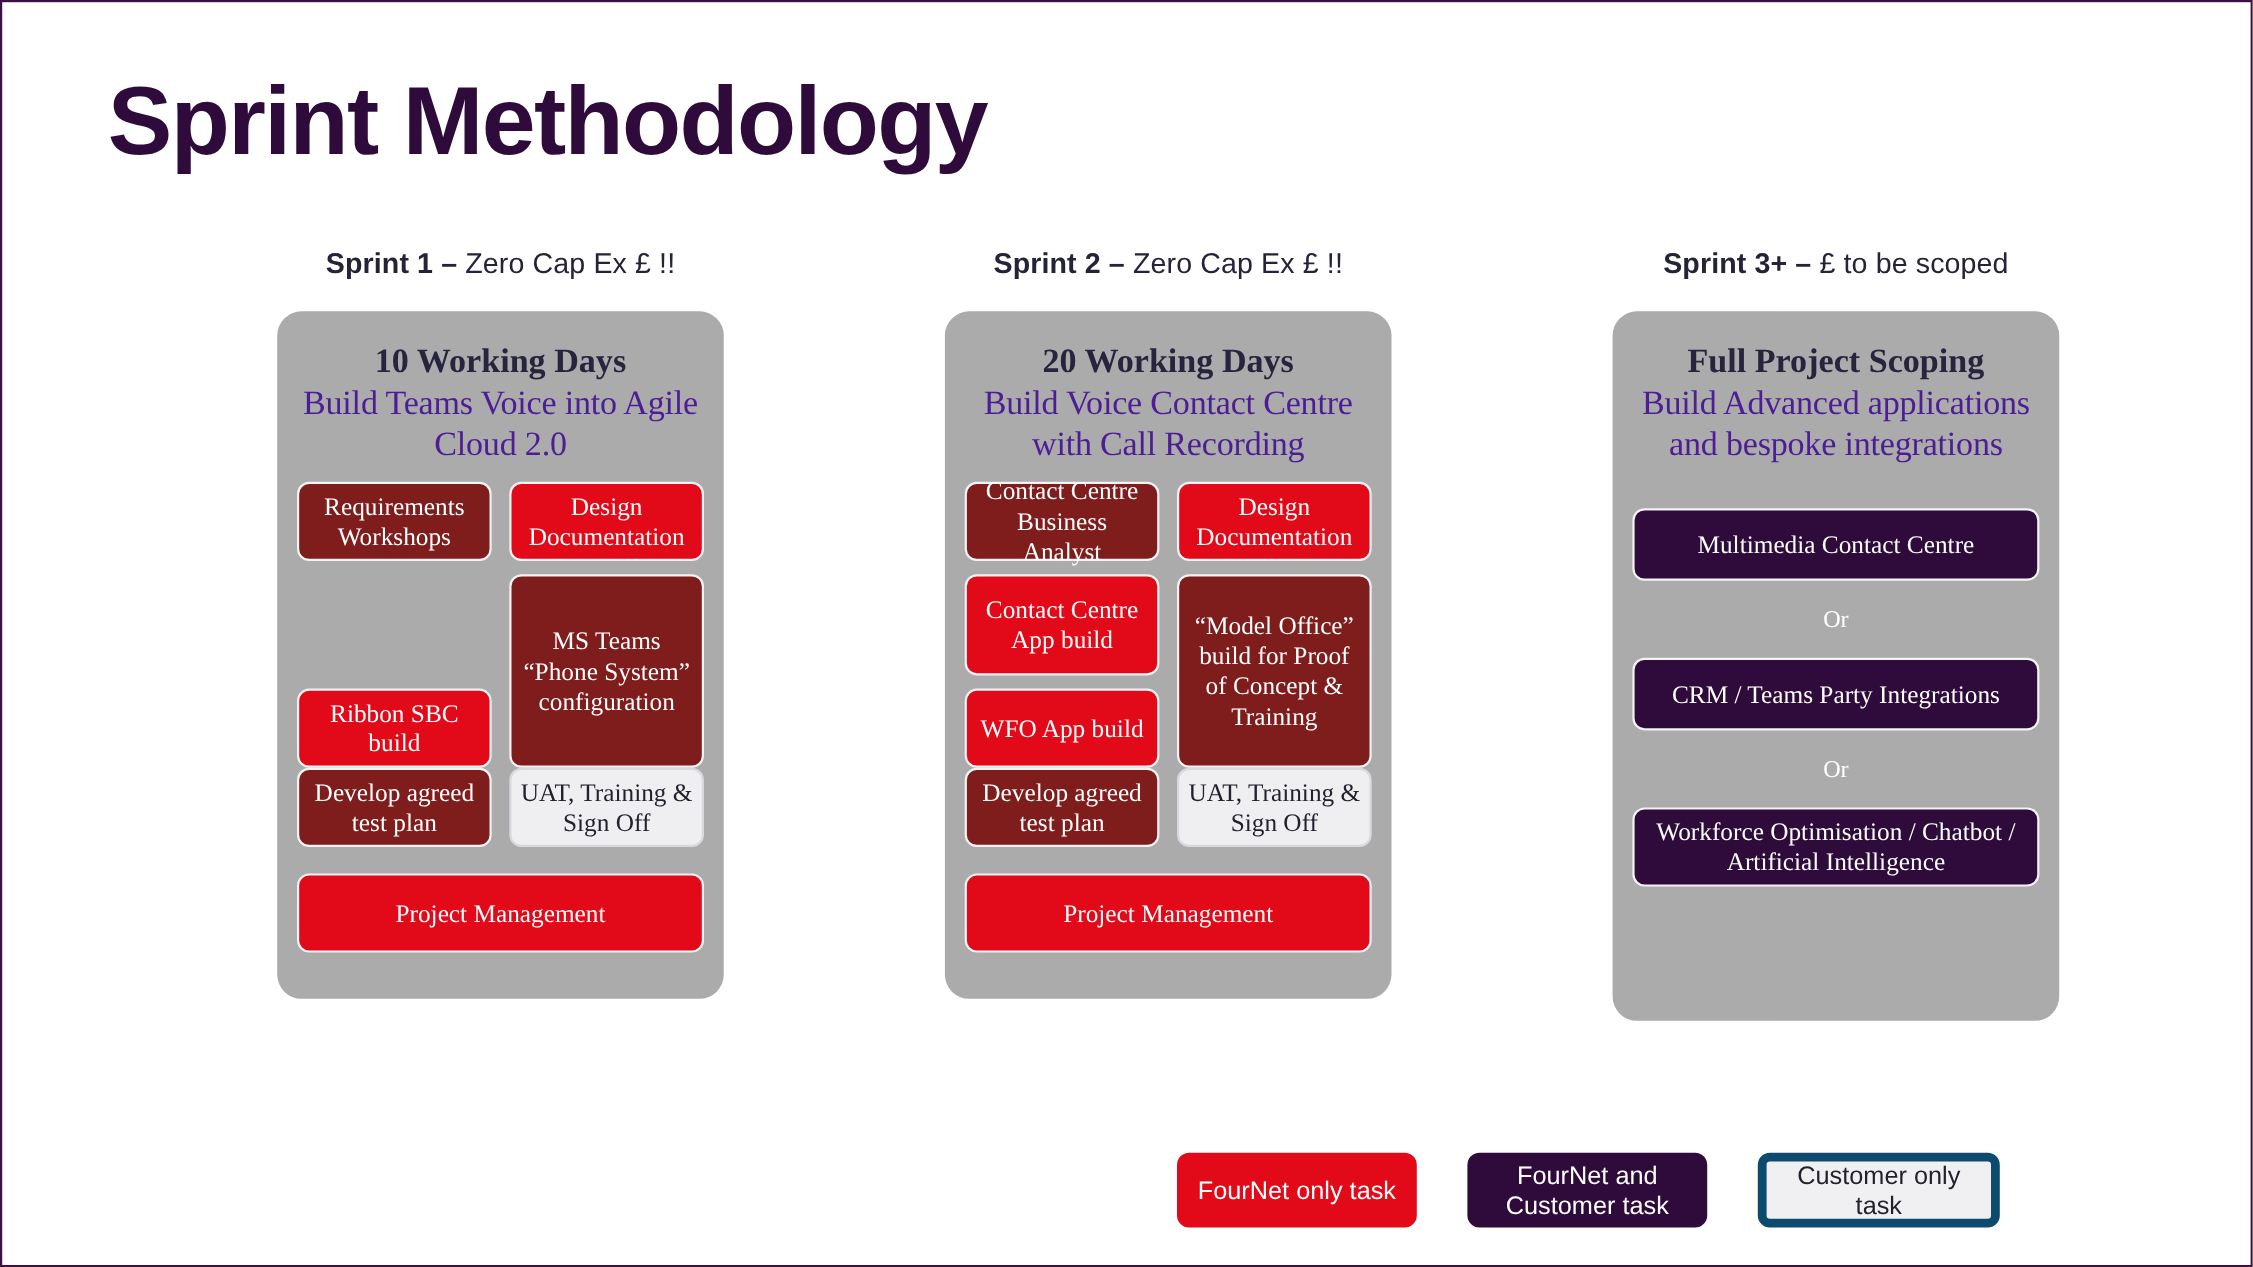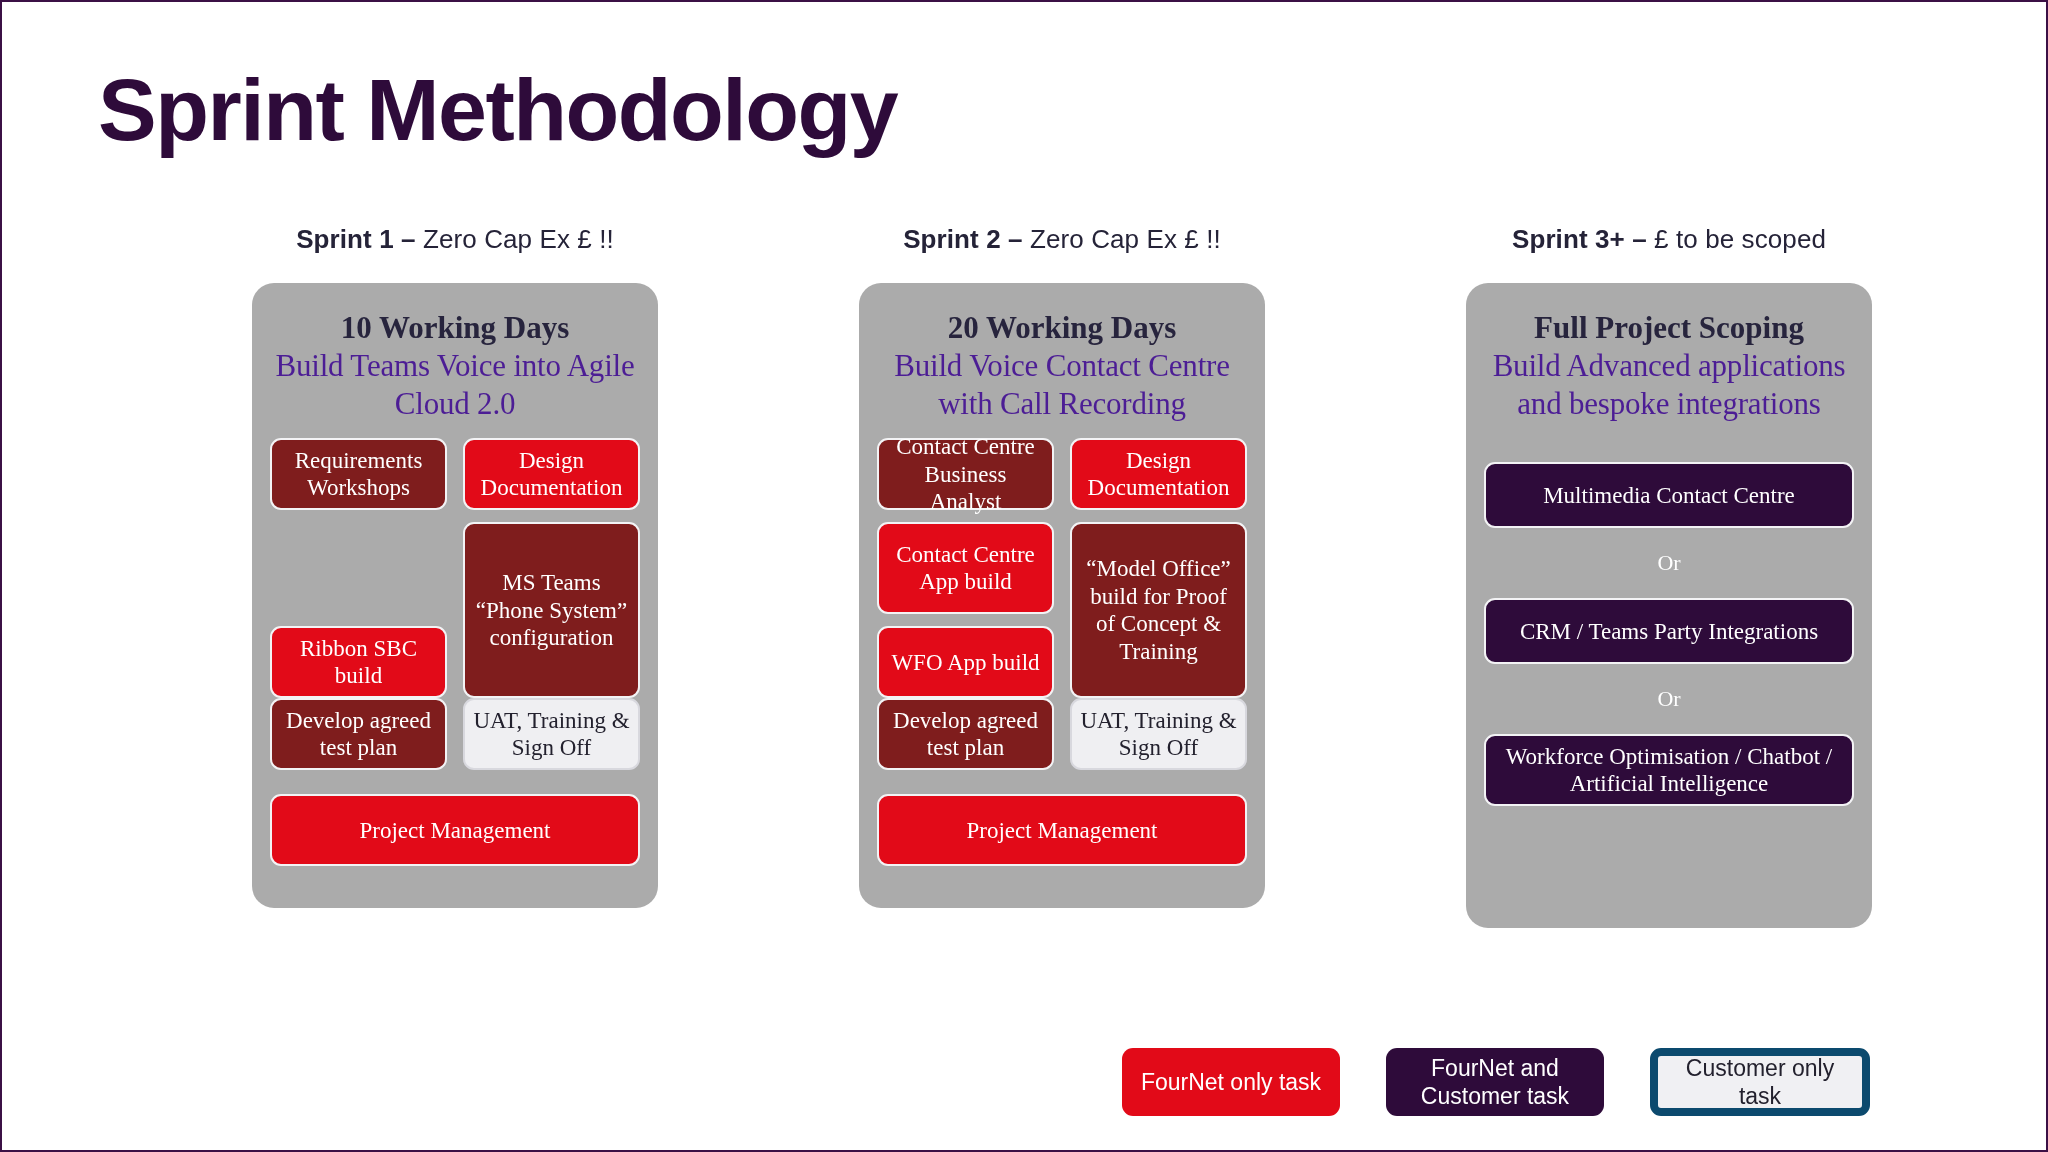--- a/index.html
+++ b/index.html
@@ -155,21 +155,21 @@
   .or-text {
     text-align: center;
     color: #FFFFFF;
     font-size: 22px;
     padding: 22px 0;
   }
 
   
   #legend {
     position: absolute;
-    left: 1120px;
+    left: 1068px;
     top: 1046px;
     display: flex;
     align-items: center;
     gap: 46px;
   }
   .legend-item {
     border-radius: 11px;
     display: flex;
     align-items: center;
     justify-content: center;

